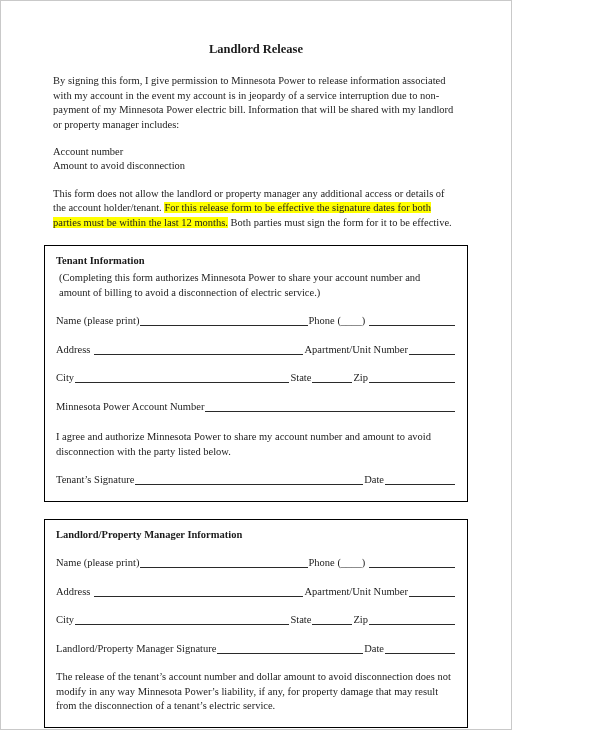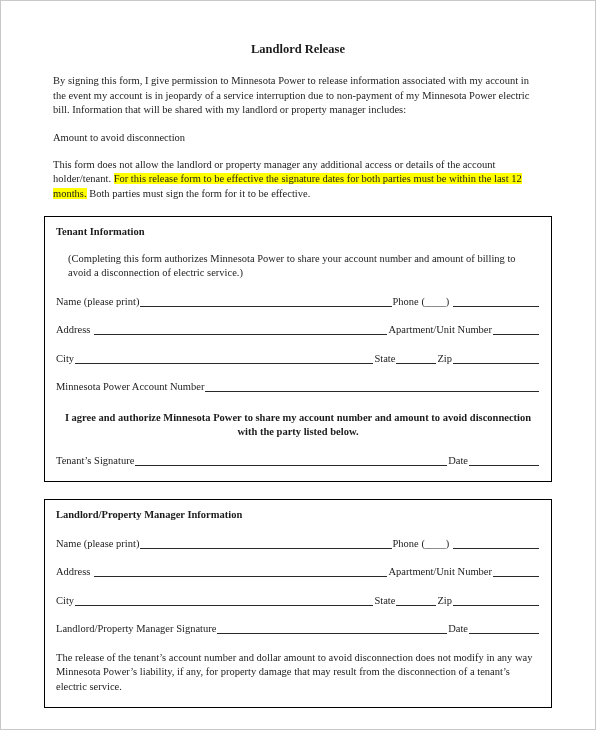--- a/index.html
+++ b/index.html
@@ -2,21 +2,21 @@
 <html><head>
 <meta charset="utf-8">
 <style>
   html, body {
     margin: 0;
     padding: 0;
     background: #ffffff;
   }
   .page {
     position: relative;
-    width: 596px;
+    width: 512px;
     height: 730px;
     box-sizing: border-box;
     border: 1px solid #c9c9c9;
     background: #ffffff;
     padding: 40px 52px 0 52px;
     font-family: "Liberation Serif", "DejaVu Serif", serif;
     font-size: 10.5px;
     line-height: 1.38;
     color: #1c1c1c;
   }
@@ -42,21 +42,21 @@
   }
   .box {
     border: 1px solid #000000;
     margin: 15px -9px 17px -9px;
     padding: 8px 11px 13px 11px;
   }
   .box-title {
     font-weight: bold;
   }
   .box-subtitle {
-    margin: 12px;
+    margin: 3px;
   }
   .row {
     display: flex;
     align-items: flex-start;
     margin-top: 14px;
     white-space: nowrap;
   }
   .lbl { flex: 0 0 auto; white-space: pre; }
   .bold { font-weight: normal; }
   .fill {
@@ -64,38 +64,38 @@
     height: 11px;
     border-bottom: 1px solid #2a2a2a;
     margin: 0 1px;
   }
   .fill.grow { flex: 1 1 auto; }
   .w40 { width: 40px; }
   .w46 { width: 46px; }
   .w70 { width: 70px; }
   .w86 { width: 86px; }
   .agreement {
-    font-weight: bold;
+    font-weight: normal;
     margin: 16px 0 0 0;
-    text-align: center;
   }
   .disclaimer {
     margin: 14px 0 0 0;
   }
 </style>
 </head>
 <body>
 
 <div class="page">
 
   <h1 class="doc-title">Landlord Release</h1>
 
   <p class="body-text">By signing this form, I give permission to Minnesota Power to release information associated with my account in the event my account is in jeopardy of a service interruption due to non-payment of my Minnesota Power electric bill. Information that will be shared with my landlord or property manager includes:</p>
 
   <div class="shared-list">
+    <div>Account number</div>
     <div>Amount to avoid disconnection</div>
   </div>
 
   <p class="body-text"><span>This form does not allow the landlord or property manager any additional access or details of the account holder/tenant. </span><mark class="hl" style="background: rgb(255, 255, 0);">For this release form to be effective the signature dates for both parties must be within the last 12 months.</mark><span> Both parties must sign the form for it to be effective.</span></p>
 
   <div class="box">
     <div class="box-title">Tenant Information</div>
     <div class="box-subtitle">(Completing this form authorizes Minnesota Power to share your account number and amount of billing to avoid a disconnection of electric service.)</div>
 
     <div class="row">

